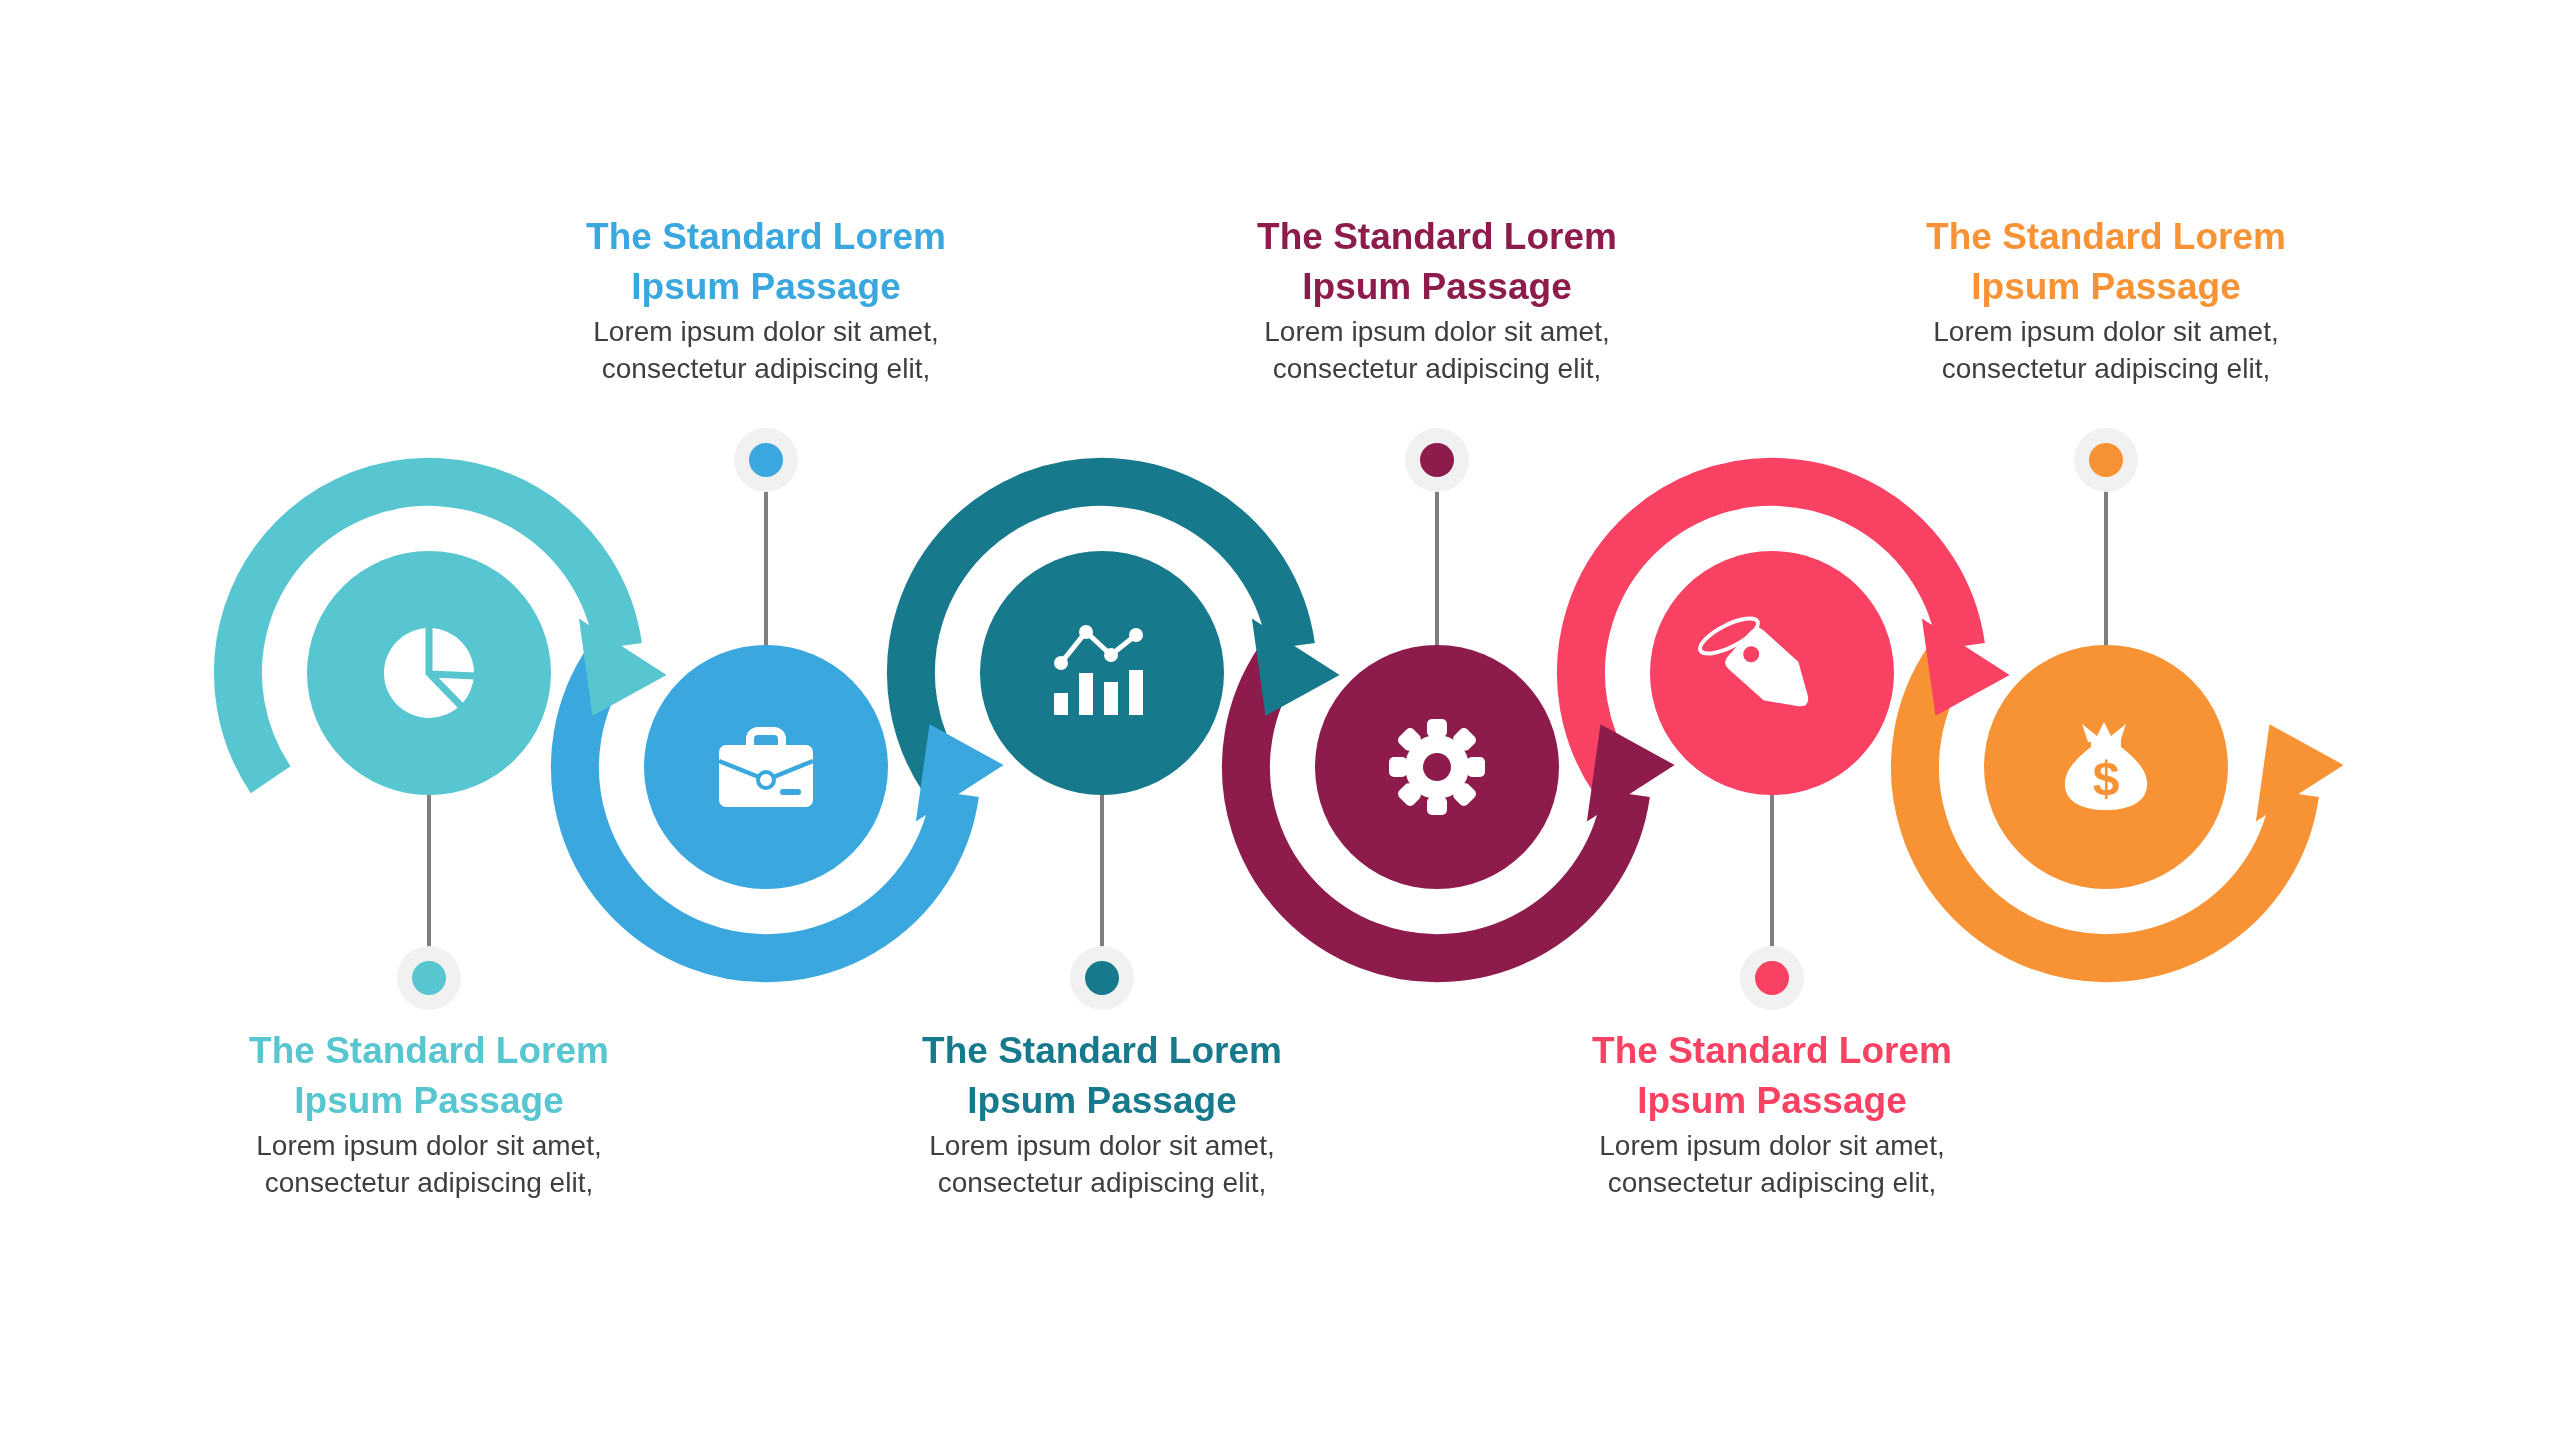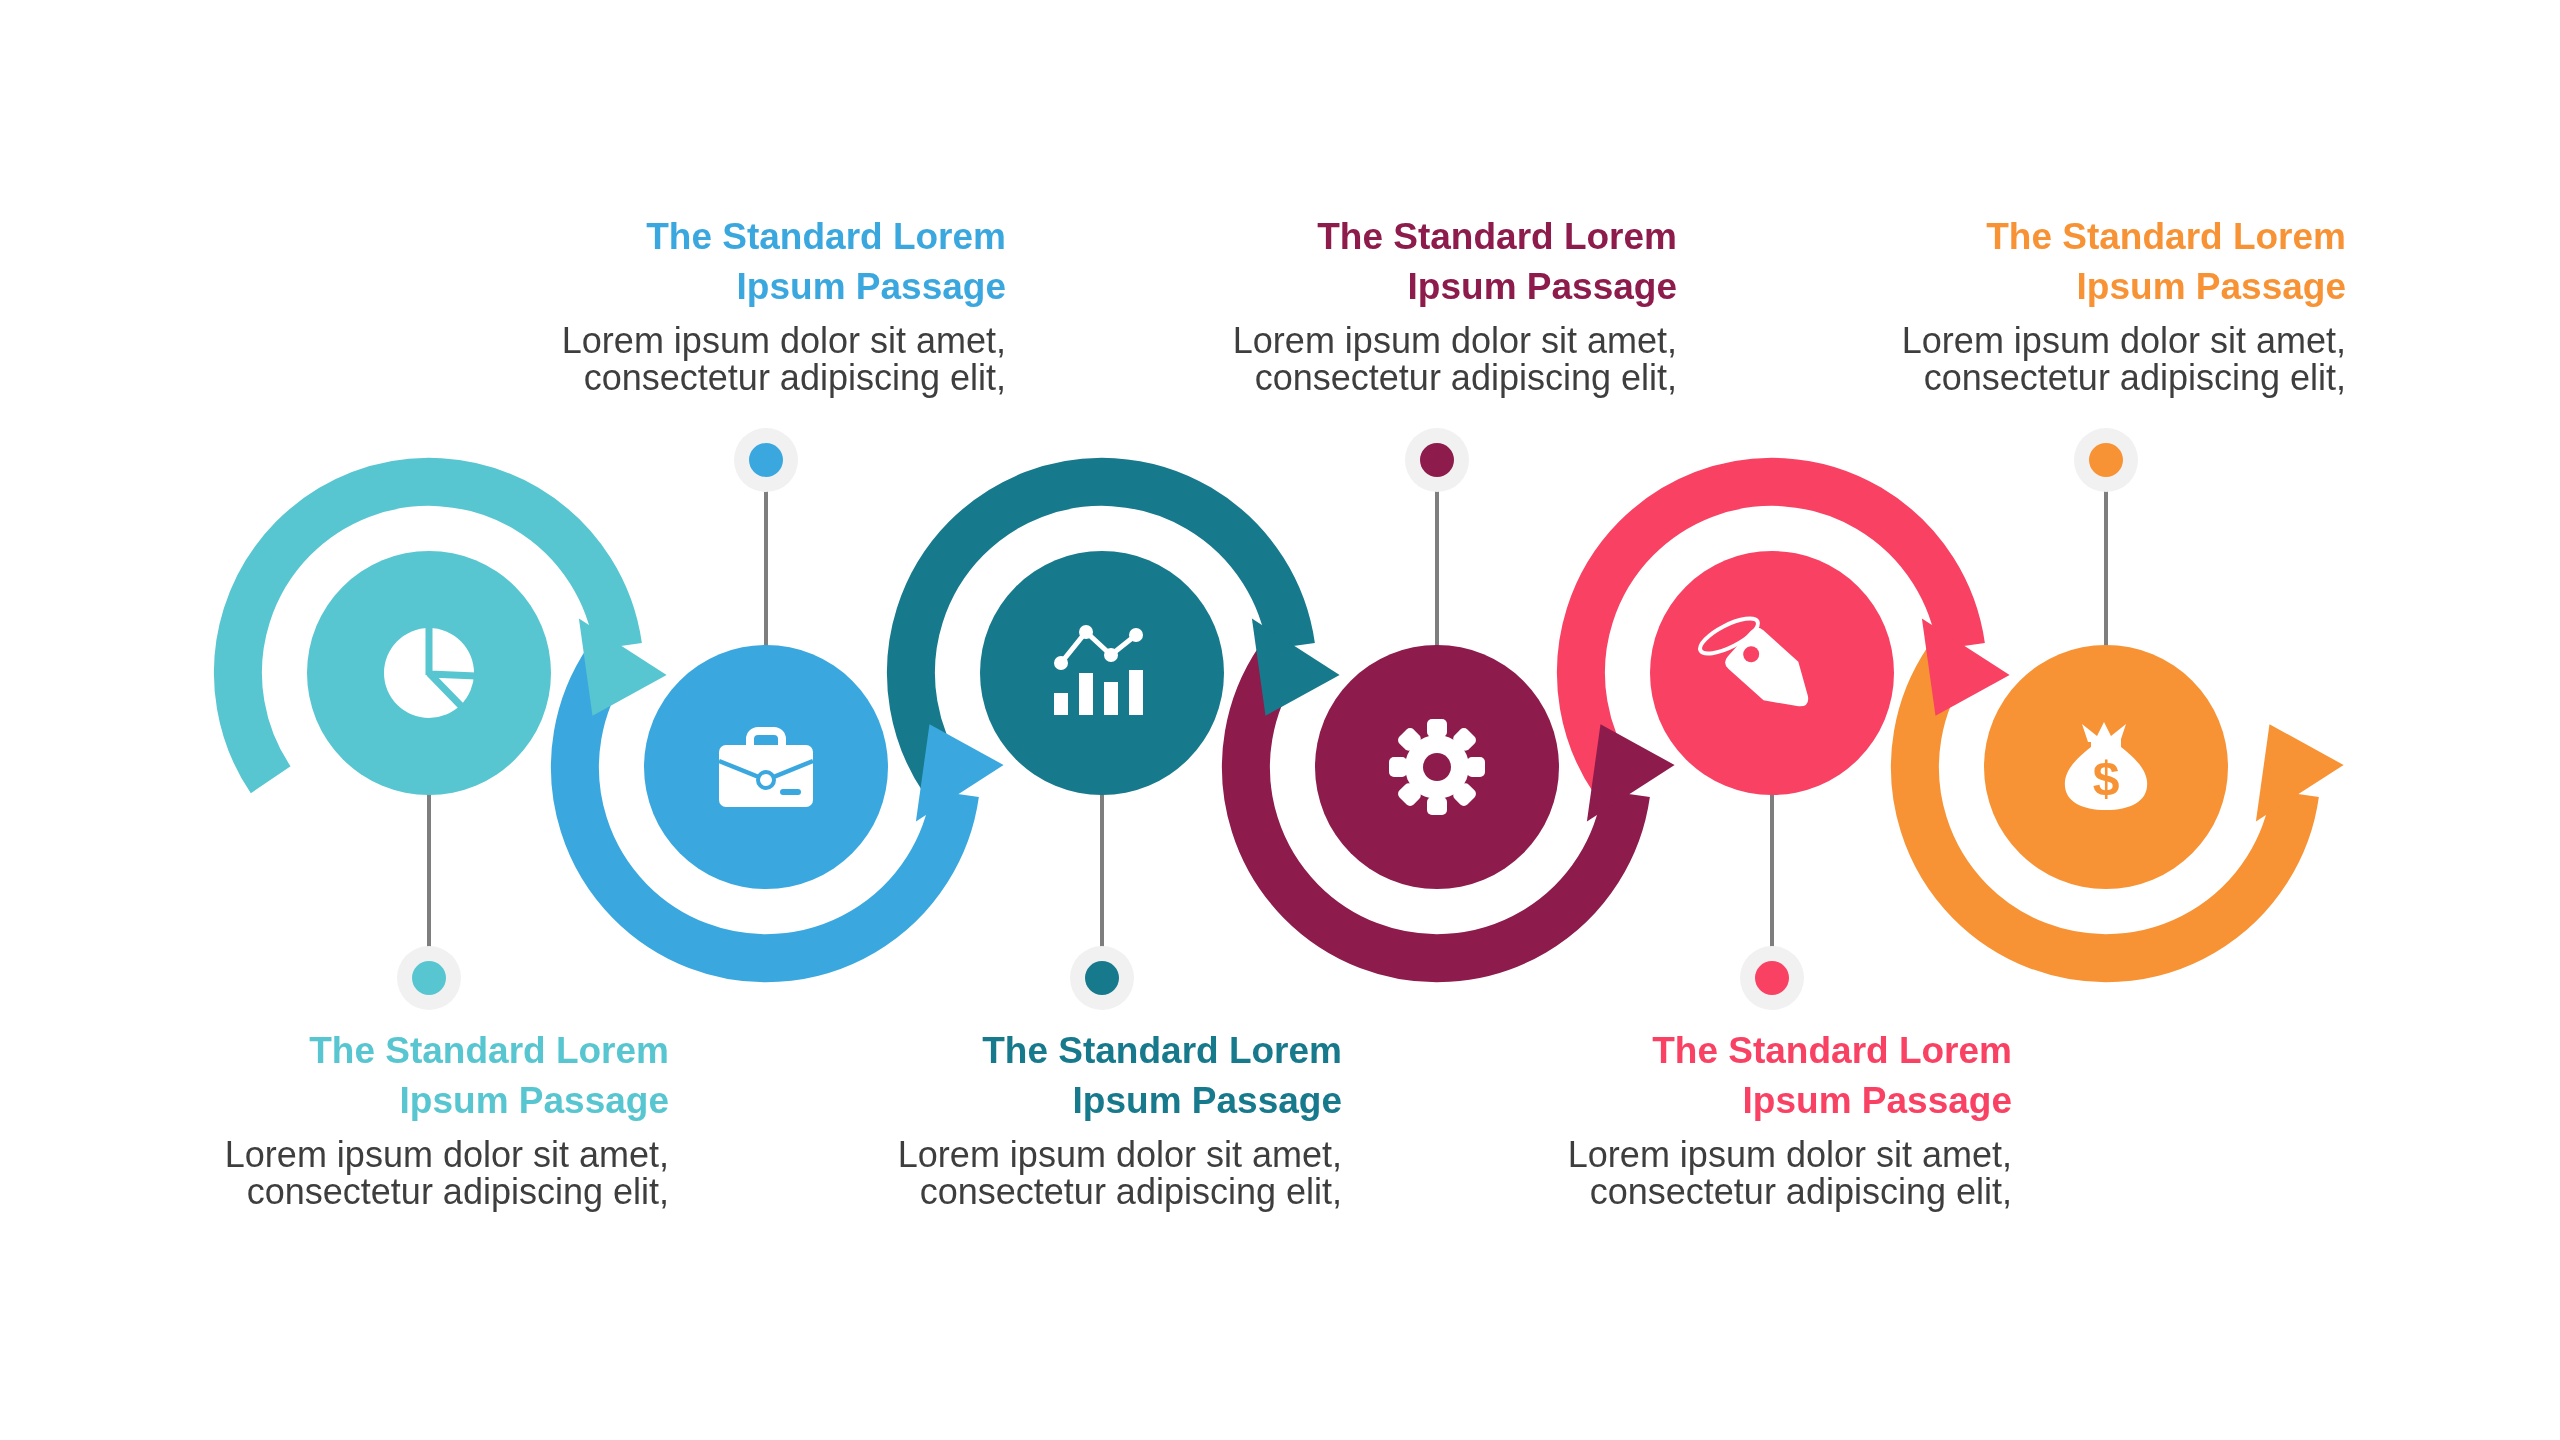--- a/index.html
+++ b/index.html
@@ -1,25 +1,25 @@
 <!DOCTYPE html>
 <html><head>
 <meta charset="utf-8">
 <style>
   html,body{margin:0;padding:0}
   body{
     width:2560px;height:1440px;position:relative;overflow:hidden;
     background:#ffffff;font-family:"Liberation Sans",sans-serif;
   }
   #diagram-svg{position:absolute;left:0;top:0;width:2560px;height:1440px}
-  .text-block{position:absolute;width:480px;text-align:right}
+  .text-block{position:absolute;width:480px;text-align:center}
   .text-block.above{top:212px}
   .text-block.below{top:1026px}
   .tb-title{font-weight:bold;font-size:37px;line-height:50px;white-space:pre-line}
-  .tb-body{margin-top:10px;font-size:36px;line-height:37px;white-space:pre-line}
+  .tb-body{margin-top:1px;font-size:28px;line-height:37px;white-space:pre-line}
 </style>
 </head>
 <body>
 
 <svg id="diagram-svg" viewBox="0 0 2560 1440">
     <g>
       <path d="M 1947.7 660.2 A 191 191 0 1 0 2295.1 793.6" stroke="#F79335" stroke-width="48" fill="none"></path>
       <polygon points="2255.9,821.4 2269.5,724.3 2343.6,765.0" fill="#F79335"></polygon>
       <line x1="2106" y1="767" x2="2106" y2="460" stroke="#7E7E7E" stroke-width="4"></line>
       <circle cx="2106" cy="460" r="32" fill="#F1F1F1"></circle>

